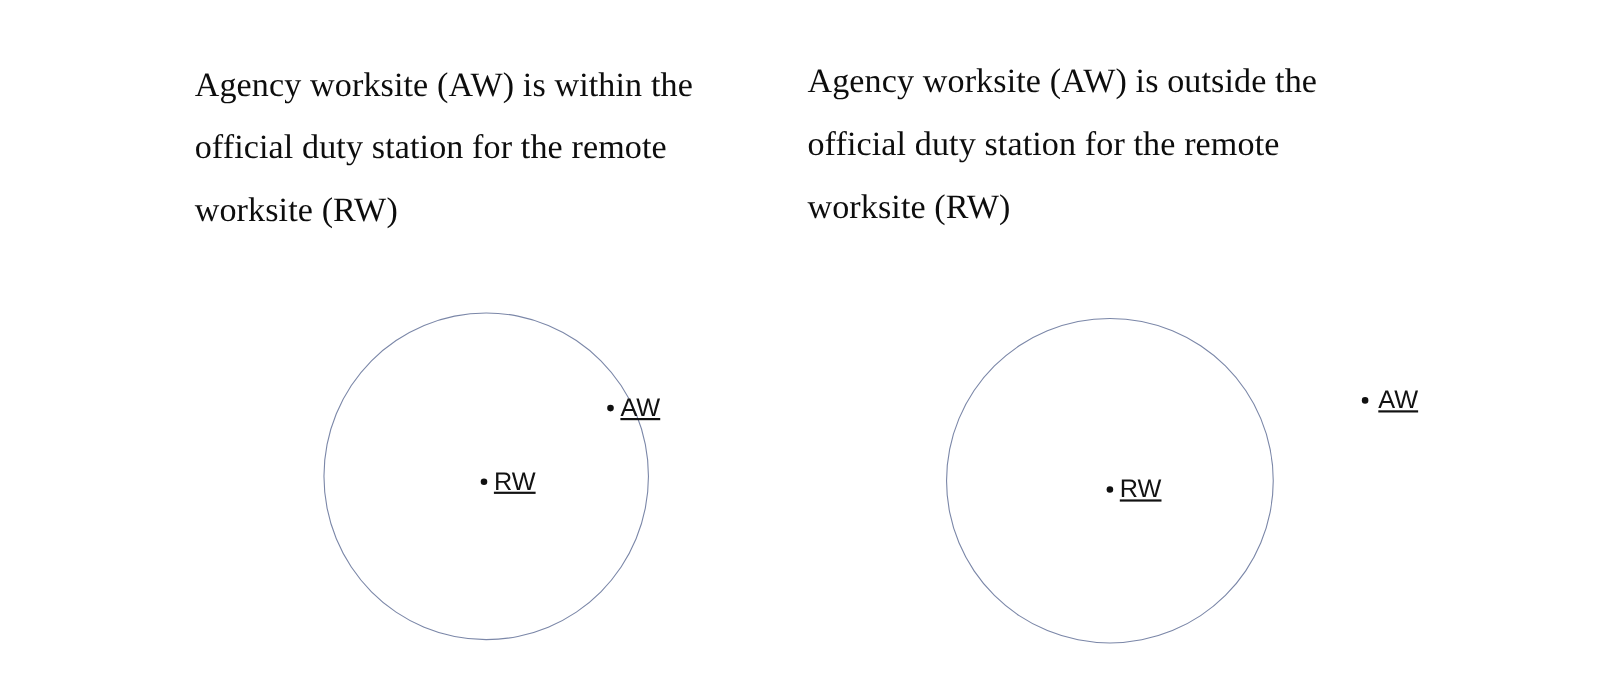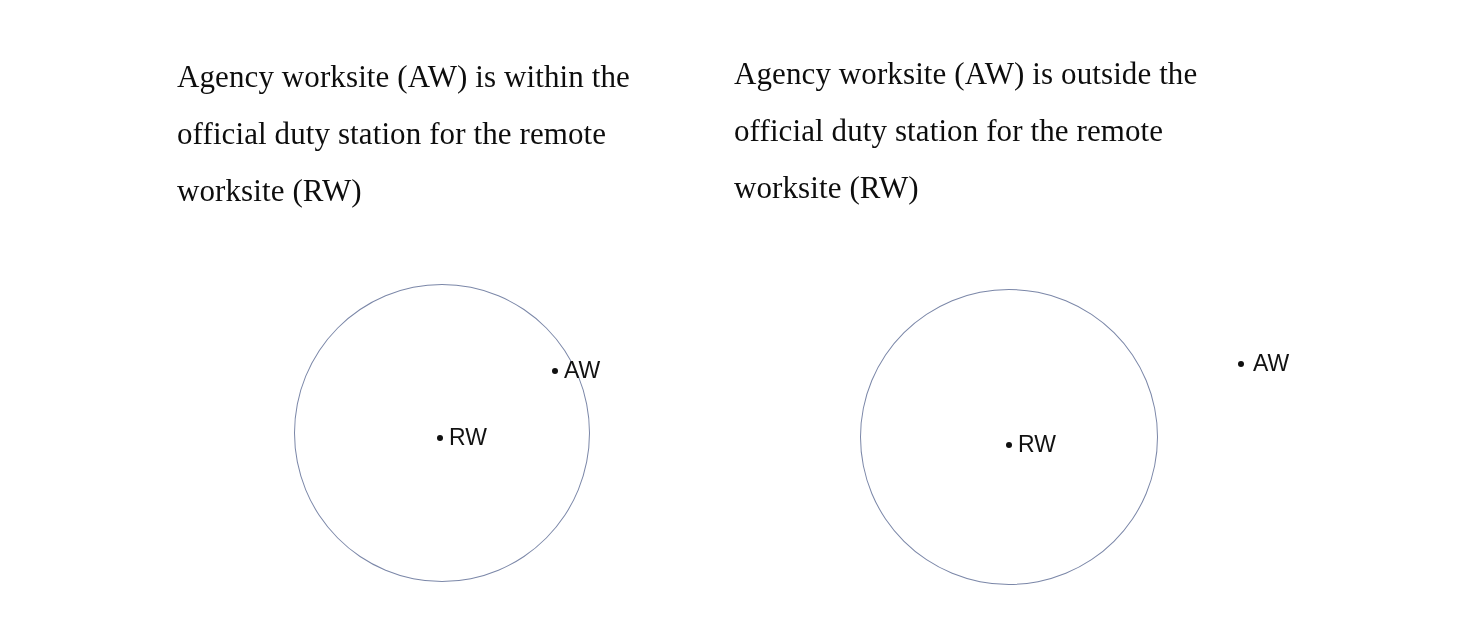--- a/index.html
+++ b/index.html
@@ -49,20 +49,21 @@
   
   .marker {
     position: absolute;
     display: flex;
     align-items: center;
     font-family: "Liberation Sans", sans-serif;
     font-size: 23px;
     line-height: 23px;
     color: #121212;
     white-space: nowrap;
+    text-decoration: underline;
   }
   .marker .dot {
     width: 6px;
     height: 6px;
     border-radius: 50%;
     background: #101010;
     flex: 0 0 auto;
   }
   .marker .marker-label {
     margin-left: 6px;

